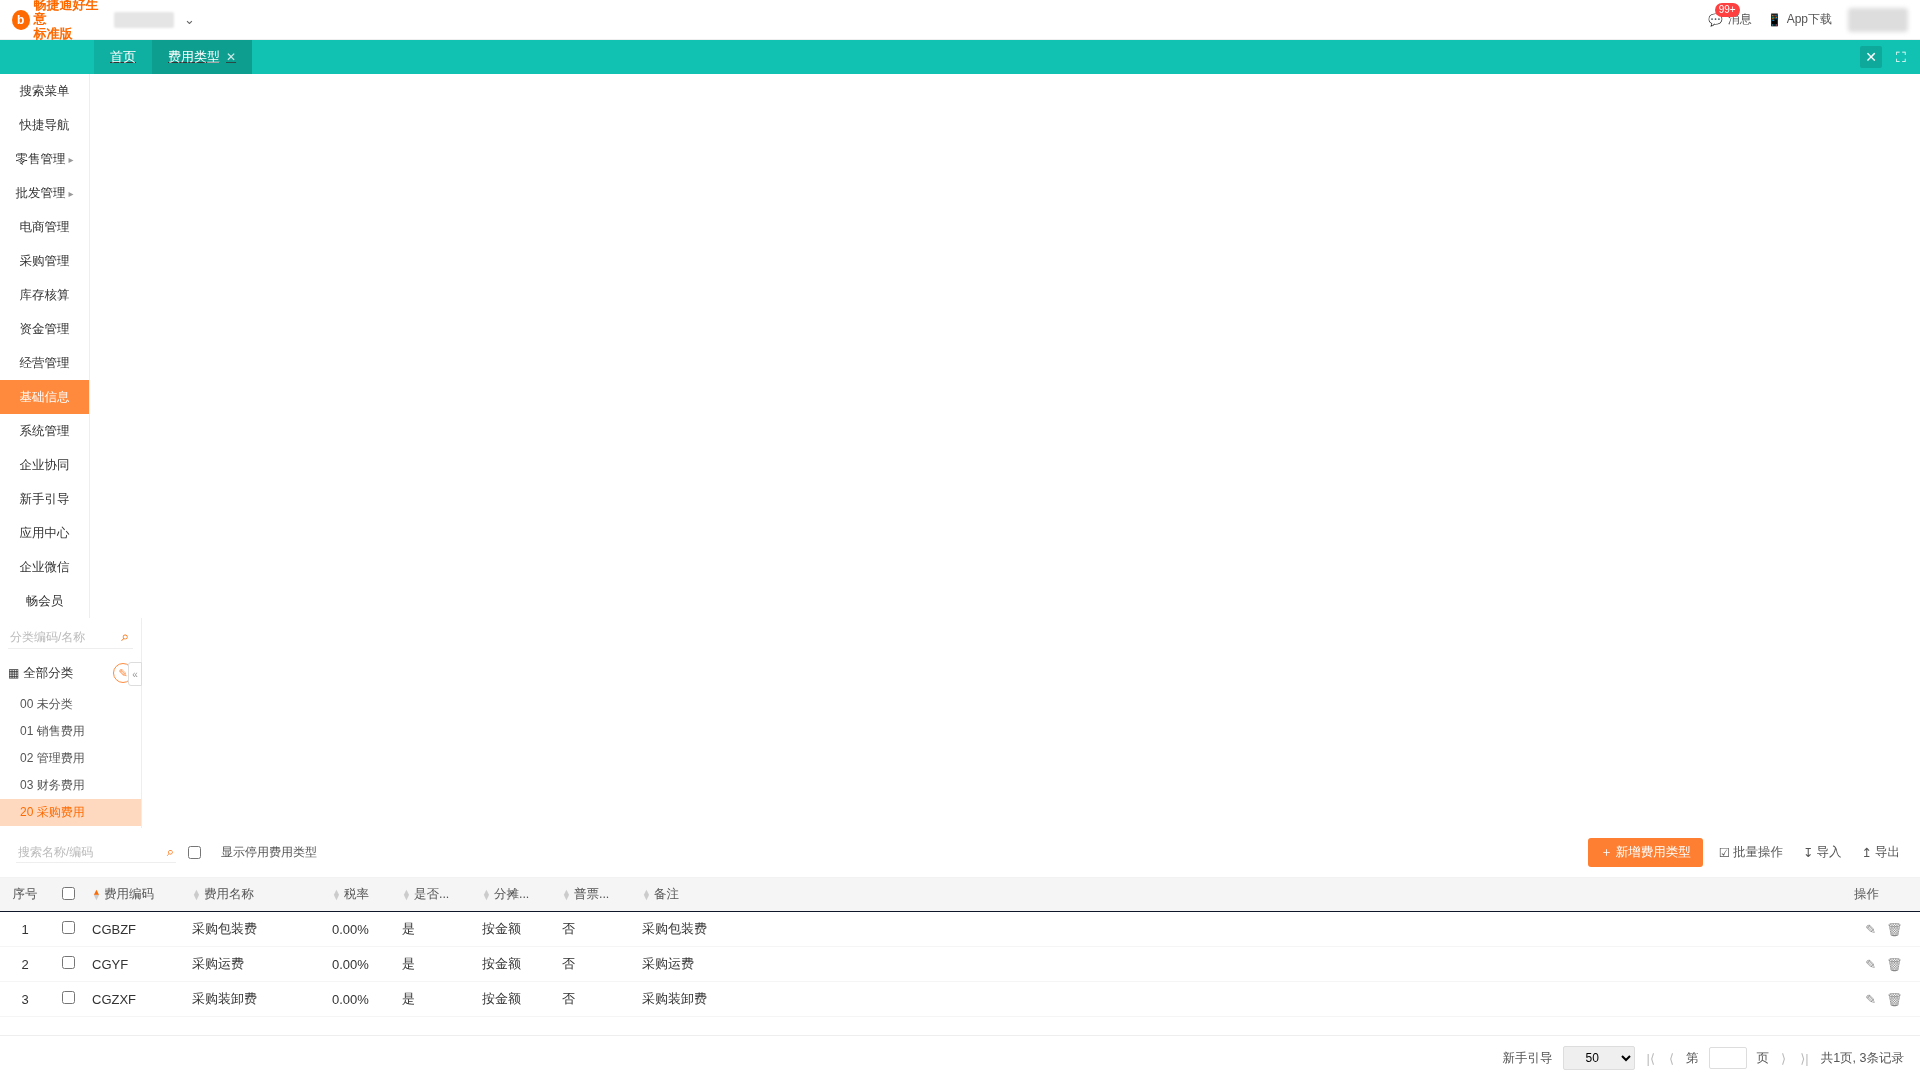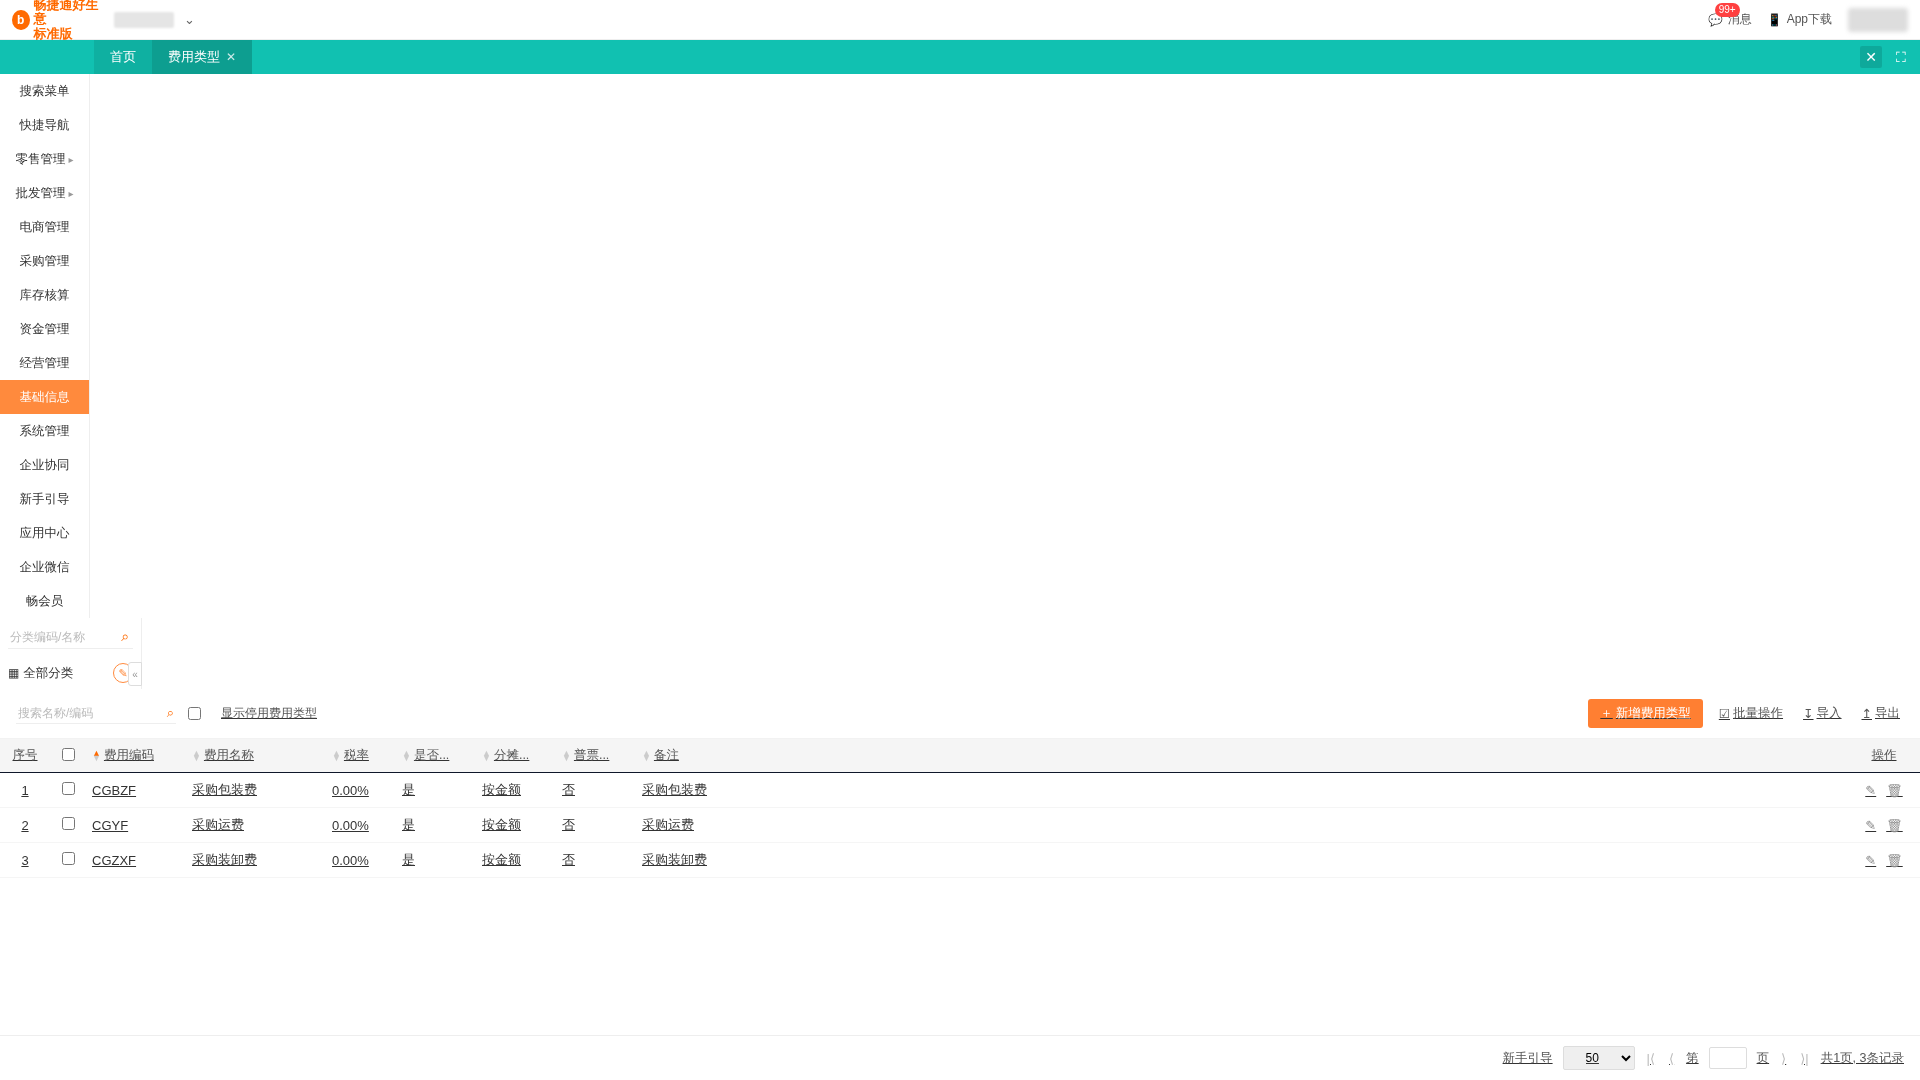--- a/index.html
+++ b/index.html
@@ -11,21 +11,21 @@
 .logo-icon { width: 20px; height: 20px; background: #ff6a00; border-radius: 50%; color: #fff; display:flex; align-items:center; justify-content:center; font-weight:bold; font-size:12px;}
 .logo-text-small { font-size: 13px; color: #ff6a00; line-height: 1.1; font-weight: bold; }
 .org-selector { display: flex; align-items: center; gap: 10px; padding: 4px 10px; color: #666; cursor: pointer; margin-left: 2px;}
 .org-blur { width: 60px; height: 16px; background: #e5e5e5; border-radius: 2px; filter: blur(1px);}
 .top-right { margin-left: auto; display: flex; align-items: center; gap: 16px; }
 .top-right-item { display: flex; align-items: center; gap: 4px; color: #555; font-size: 12px; cursor: pointer; position: relative; }
 .badge { position: absolute; top: -8px; left: 6px; background: #ff4040; color: #fff; font-size: 10px; padding: 0 4px; border-radius: 8px; line-height: 14px; }
 .avatar-blur { width: 60px; height: 24px; background: #ddd; border-radius: 3px; filter: blur(2px);}
 
 
-.tab-bar { height: 34px; background: #11c1b1; display: flex; align-items: center; padding-left: 94px; position: relative; }
+.tab-bar { height: 34px; background: #11c1b1; display: flex; align-items: center; padding-left: 94px; position: relative; text-decoration: underline; }
 .tab { height: 34px; display: flex; align-items: center; padding: 0 16px; color: #fff; font-size: 13px; cursor: pointer; gap: 6px; }
 .tab.inactive { background: #0fb0a1; }
 .tab.active { background: #0d9e90; }
 .tab-close { font-size: 12px; opacity: 0.8; cursor: pointer; }
 .tab-bar-right { position: absolute; right: 8px; display: flex; gap: 8px; }
 .tab-bar-icon { width: 22px; height: 22px; display:flex; align-items:center; justify-content:center; color:#fff; cursor:pointer; font-size:14px; }
 .tab-bar-icon.close-bg { background: rgba(0,0,0,0.12); border-radius: 2px;}
 
 
 .main { display: flex; height: calc(100vh - 74px); flex-direction: column; }
@@ -45,21 +45,21 @@
 .cat-header { display: flex; align-items: center; padding: 6px 8px; font-size: 12.5px; gap: 4px; }
 .cat-header-icon { font-size: 12px; }
 .cat-add { margin-left: auto; width: 20px; height: 20px; border: 1px solid #ff8a3d; color: #ff8a3d; border-radius: 50%; display:flex; align-items:center; justify-content:center; font-size:11px; cursor:pointer;}
 .cat-collapse { position: absolute; right: -1px; top: 44px; width: 14px; height: 24px; background: #fff; border:1px solid #ddd; border-radius: 3px 0 0 3px; display:flex; align-items:center; justify-content:center; font-size:10px; color:#999; cursor:pointer;}
 .cat-list { padding: 2px 0; }
 .cat-item { padding: 5px 8px 5px 20px; font-size: 12px; color: #555; cursor: pointer; }
 .cat-item.active { background: #ffd9bf; color: #ff6a00; }
 
 
 .content { flex: 1; display: flex; flex-direction: column; background: #f7f7f7; padding: 0; }
-.content-inner { background:#fff; margin: 0; flex:1; display:flex; flex-direction:column;text-decoration:underline;}
+.content-inner { background:#fff; margin: 0; flex:1; display:flex; flex-direction:column;}
 
 
 .toolbar { display: flex; align-items: center; padding: 10px 16px; gap: 12px; border-bottom: 1px solid #f2f2f2; }
 .tb-search { position: relative; width: 160px; }
 .tb-search input { width: 100%; border: none; border-bottom: 1px solid #eee; padding: 3px 22px 3px 2px; font-size: 12px; outline: none; }
 .tb-search input::placeholder{ color:#bbb;}
 .tb-search-icon { position: absolute; right: 2px; top: 2px; color: #ff6a00; font-size: 13px; }
 .tb-check { display: flex; align-items: center; gap: 20px; font-size: 12px; color: #555; cursor:pointer;}
 .tb-check input { width:13px; height:13px;}
 .tb-spacer { flex: 1; }
@@ -68,21 +68,21 @@
 
 
 .table-wrap { flex: 1; overflow: auto; }
 table { width: 100%; border-collapse: collapse; table-layout: fixed;}
 thead th { background: #f5f5f5; font-weight: normal; font-size: 12.5px; color: #555; padding: 8px 6px; text-align: left; border-bottom: 1px solid #0f172a; position: relative;}
 thead th .sort { color: #ccc; font-size: 9px; margin-right: 3px; display:inline-flex; flex-direction:column; line-height:5px; vertical-align:middle;}
 thead th.sorted .sort-up { color: #ff6a00; }
 tbody td { padding: 8px 6px; font-size: 13px; color: #333; border-bottom: 1px solid #f5f5f5; white-space: nowrap; overflow: hidden; text-overflow: ellipsis; }
 .col-idx { width: 50px; text-align: center; }
 .col-chk { width: 36px; text-align: center; }
-.col-op { width: 72px; text-align: center; }
+.col-op { width: 72px; text-align: left; }
 .op-icons { display: flex; gap: 10px; justify-content: center; color: #888; }
 .op-icons span { cursor: pointer; }
 input[type=checkbox]{ cursor:pointer;}
 
 
 .pager { display: flex; align-items: center; justify-content: flex-end; gap: 10px; padding: 10px 16px; border-top: 1px solid #eee; font-size: 12.5px; color: #555; }
 .pager select, .pager input { border: 1px solid #ddd; padding: 3px 18px; font-size: 12px; border-radius: 2px; }
 .pager .pg-input { width: 36px; text-align: center; }
 .pager-btn { color: #bbb; cursor: pointer; padding: 0 2px; font-size: 13px;}
 
@@ -200,20 +200,27 @@
     <div class="cat-collapse">
         <span class="icon">«</span>
       </div>
     <div class="cat-header">
       <span class="cat-header-icon icon">▦</span>
       <span>全部分类</span>
       <span class="cat-add">
           <span class="icon">✎</span>
         </span>
     </div>
+    <div class="cat-list" id="catList">
+        <div class="cat-item">00 未分类</div>
+        <div class="cat-item">01 销售费用</div>
+        <div class="cat-item">02 管理费用</div>
+        <div class="cat-item">03 财务费用</div>
+        <div class="cat-item active">20 采购费用</div>
+      </div>
   </div>
 
   <div class="content">
    <div class="content-inner">
 
     <div class="toolbar">
       <div class="tb-search">
         <input type="text" placeholder="搜索名称/编码" style="">
         <span class="tb-search-icon icon">⌕</span>
       </div>

